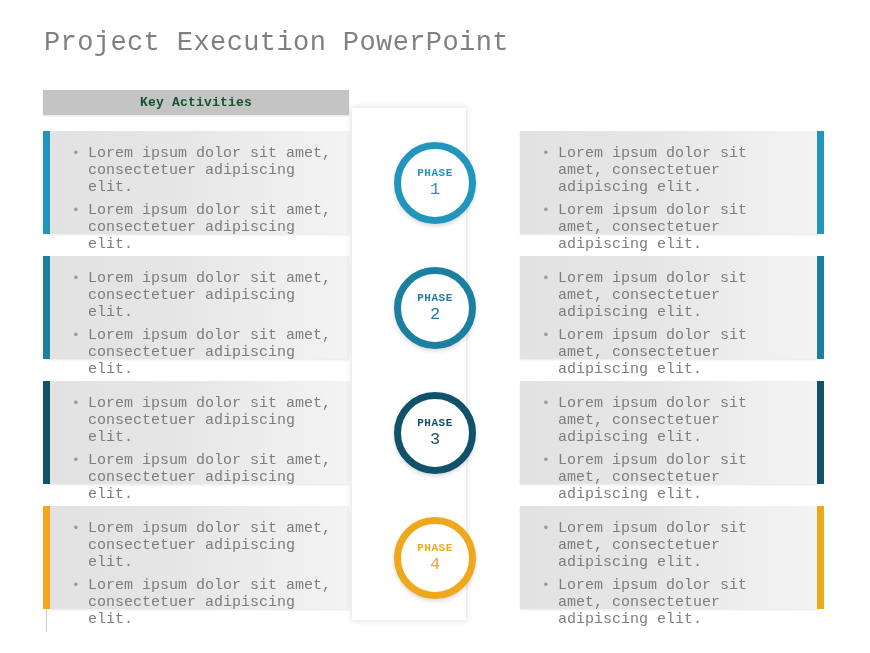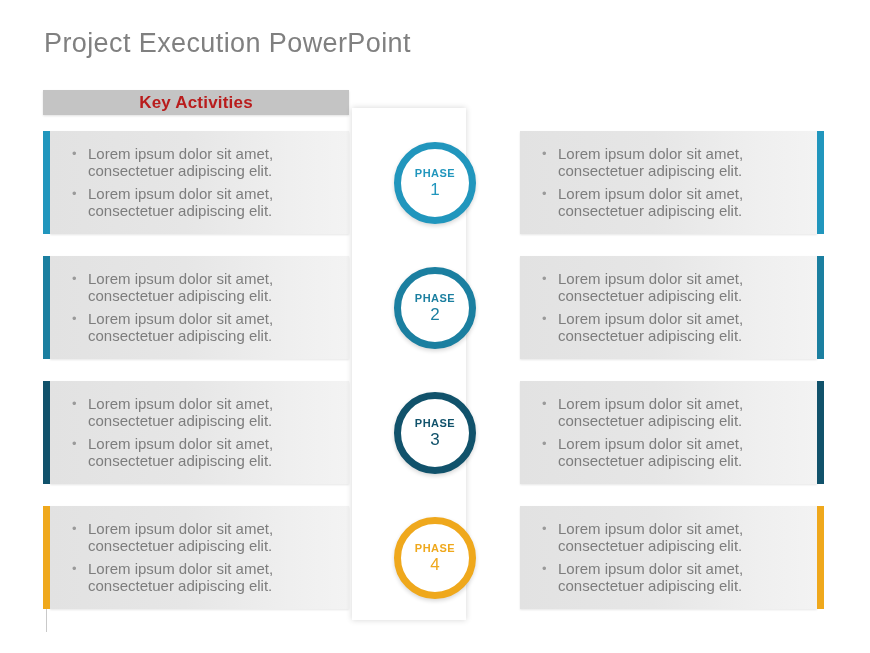--- a/index.html
+++ b/index.html
@@ -14,20 +14,21 @@
     overflow: hidden;
     font-family: "Liberation Sans", sans-serif;
   }
 
   #slide {
     position: absolute;
     left: 0; top: 0;
     width: 870px;
     height: 653px;
     background: #ffffff;
+    font-family: Liberation Mono, monospace;
   }
 
   
   #title {
     position: absolute;
     left: 44px;
     top: 28px;
     font-size: 27px;
     font-weight: 400;
     letter-spacing: 0.4px;
@@ -40,23 +41,23 @@
     position: absolute;
     top: 90px;
     height: 25px;
     background: #c4c4c4;
     display: flex;
     align-items: center;
     justify-content: center;
     box-shadow: 0 1px 2px rgba(0,0,0,0.12);
   }
   .col-header span {
-    font-size: 17px;
+    font-size: 13px;
     font-weight: bold;
-    color: #b91c1c;
+    color: #14532d;
     letter-spacing: 0.2px;
   }
   #header-left  { left: 43px;  width: 306px; }
   #header-right { left: 520px; width: 304px; }
 
   
   #center-band {
     position: absolute;
     left: 352px;
     top: 108px;

